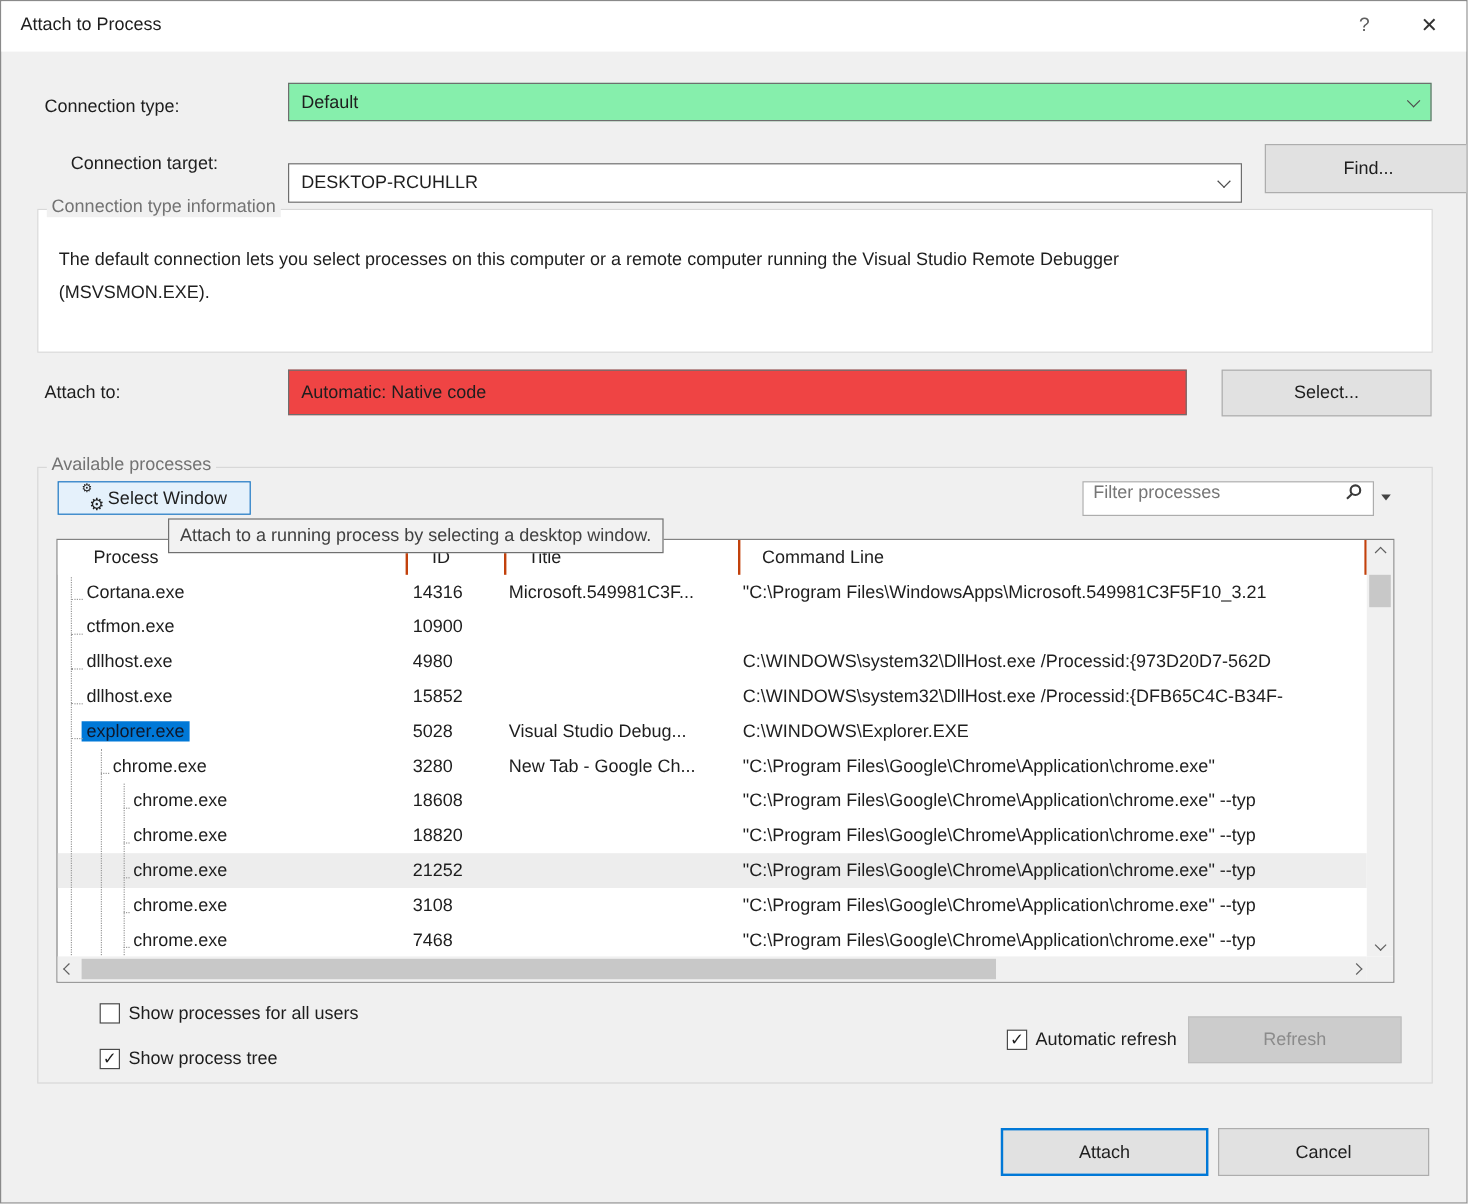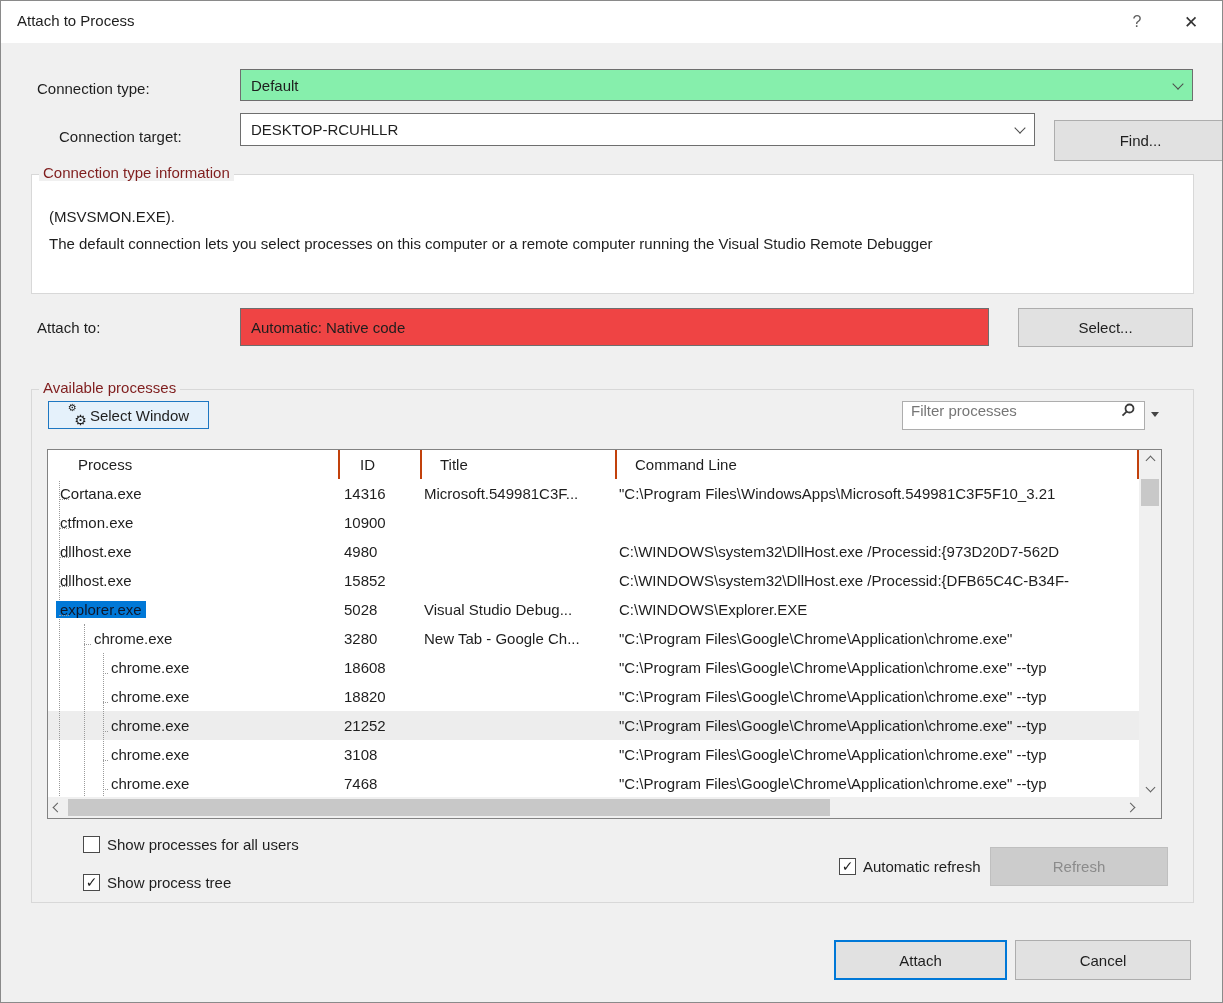--- a/index.html
+++ b/index.html
@@ -11,24 +11,24 @@
   .tb-btn{position:absolute;top:0;width:46px;height:42px;display:flex;align-items:center;justify-content:center;color:#4a4a4a;}
   .help{right:62px;font-size:16px;color:#5f5f5f;}
   .close{right:8px;font-size:17px;color:#333;}
   
   .lbl{position:absolute;color:#1e1e1e;}
   .chev{display:inline-block;width:8px;height:8px;border-right:1.4px solid #4d4d4d;border-bottom:1.4px solid #4d4d4d;transform:rotate(45deg);}
   .combo{position:absolute;border:1px solid #707070;display:flex;align-items:center;padding:0 10px;}
   .combo .chev{position:absolute;right:10px;top:10px;}
   .btn{position:absolute;background:#e1e1e1;border:1px solid #adadad;display:flex;align-items:center;justify-content:center;font-size:15px;color:#1e1e1e;}
   .group{position:absolute;border:1px solid #d8d8d8;}
-  .legend{position:absolute;top:-11px;left:7px;background:#f0f0f0;padding:0 4px;color:#7f1d1d;}
+  .legend{position:absolute;top:-11px;left:7px;background:#f0f0f0;padding:0 4px;color:#737373;}
   
   .ct-combo{left:239px;top:68px;width:953px;height:32px;background:#86efac;border-color:#6e6e6e;}
-  .tg-combo{left:239px;top:112px;width:795px;height:33px;background:#fff;border-color:#6e6e6e;}
+  .tg-combo{left:239px;top:135px;width:795px;height:33px;background:#fff;border-color:#6e6e6e;}
   .find-btn{left:1017px;top:119px;width:173px;height:41px;margin-left:36px;}
   .info-group{left:30px;top:173px;width:1163px;height:120px;background:#ffffff;}
   .info-group .legend{background:#f0f0f0;}
   .info-text{position:absolute;left:17px;top:28px;width:1120px;line-height:27px;color:#1e1e1e;}
   .info-text span{display:block;}
   .attach-box{left:239px;top:307px;width:749px;height:38px;background:#ef4444;border:1px solid #6e6e6e;position:absolute;display:flex;align-items:center;padding:0 10px;}
   .select-btn{left:1017px;top:307px;width:175px;height:39px;}
   
   .proc-group{left:30px;top:388px;width:1163px;height:514px;}
   .selwin-btn{position:absolute;left:16px;top:11px;width:161px;height:28px;background:#e5f1fb;border:1px solid #1d77c2;display:flex;align-items:center;justify-content:center;gap:4px;font-size:15px;}
@@ -46,21 +46,21 @@
   .hdr .c{border-right:2px solid #c2410c;height:100%;display:flex;align-items:center;margin-left:16px;}
   .rows{position:relative;}
   .guide{position:absolute;width:0;border-left:1px dotted #9a9a9a;z-index:1;}
   .g1{left:11px;top:2px;bottom:2px;}
   .g2{left:36px;top:145px;bottom:2px;}
   .g3{left:55px;top:174px;bottom:2px;}
   .prow{display:grid;grid-template-columns:292px 82px 195px 1fr;height:29px;align-items:center;position:relative;}
   .prow.hov{background:#ededed;}
   .c{padding-left:2px;white-space:nowrap;overflow:hidden;}
   .c-proc{position:relative;z-index:2;}
-  .ind0 .c-proc{padding-left:12px;}
+  .ind0 .c-proc{padding-left:24px;}
   .ind1 .c-proc{padding-left:46px;}
   .ind2 .c-proc{padding-left:63px;}
   .ind0 .c-proc::before,.ind1 .c-proc::before,.ind2 .c-proc::before{content:"";position:absolute;top:14px;border-top:1px dotted #9a9a9a;}
   .ind0 .c-proc::before{left:11px;width:10px;}
   .ind1 .c-proc::before{left:36px;width:7px;}
   .ind2 .c-proc::before{left:55px;width:5px;}
   .prow.sel .pname{background:#0078d7;color:#0f172a;padding:2px 4px;margin-left:-4px;}
   .c-id{padding-left:4px;}
   
   .vscroll{position:absolute;top:0;right:0;width:22px;bottom:21px;background:#f0f0f0;}
@@ -108,22 +108,22 @@
   <span class="lbl" style="left:36px;top:127px;margin-left:22px;">Connection target:</span>
   <div class="combo tg-combo">
     <span>DESKTOP-RCUHLLR</span>
     <span class="chev"></span>
   </div>
   <div class="btn find-btn">Find...</div>
 
   <div class="group info-group">
     <span class="legend">Connection type information</span>
     <div class="info-text">
+      <span>The default connection lets you select processes on this computer or a remote computer running the Visual Studio Remote Debugger</span>
       <span>(MSVSMON.EXE).</span>
-      <span>The default connection lets you select processes on this computer or a remote computer running the Visual Studio Remote Debugger</span>
     </div>
   </div>
 
   <span class="lbl" style="left:36px;top:318px;">Attach to:</span>
   <div class="attach-box">
     <span>Automatic: Native code</span>
   </div>
   <div class="btn select-btn">Select...</div>
 
   <div class="group proc-group">
@@ -140,20 +140,21 @@
     <div class="filter">
       <span class="filter-ph">Filter processes</span>
       <svg width="16" height="16" viewBox="0 0 16 16">
         <circle cx="9.5" cy="6.5" r="4" fill="none" stroke="#3a3a3a" stroke-width="1.8"></circle>
         <line x1="6.6" y1="9.6" x2="2.5" y2="13.7" stroke="#3a3a3a" stroke-width="1.8"></line>
       </svg>
     </div>
     <span class="filter-arrow"></span>
   </div>
 
+  <div class="tooltip">Attach to a running process by selecting a desktop window.</div>
 
   <div class="list">
     <div class="list-content">
       <div class="hdr">
         <div class="c" style="padding-left:14px;">Process</div>
         <div class="c c-id">ID</div>
         <div class="c">Title</div>
         <div class="c">Command Line</div>
       </div>
       <div class="rows">

